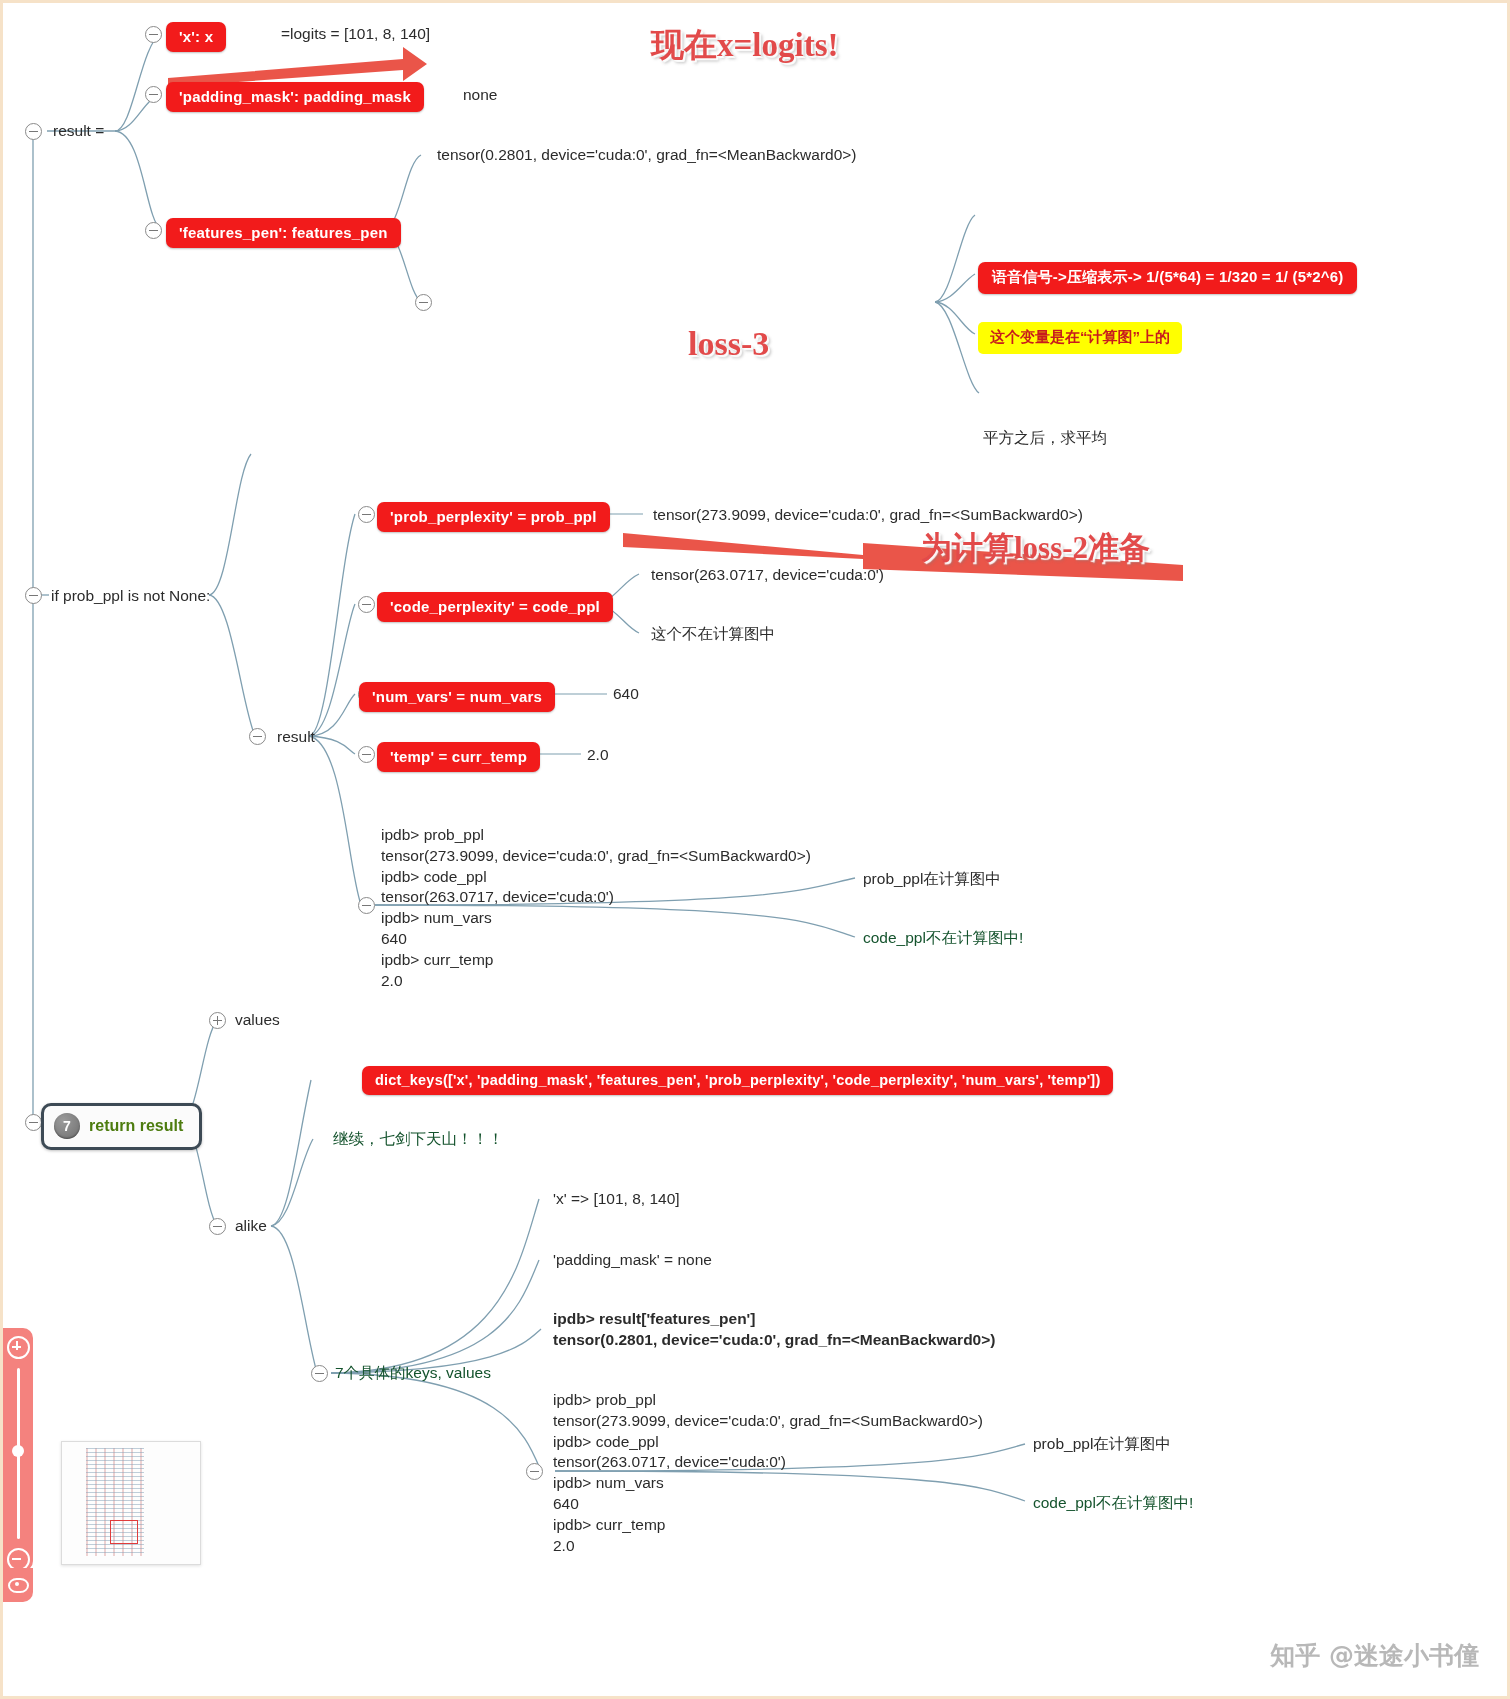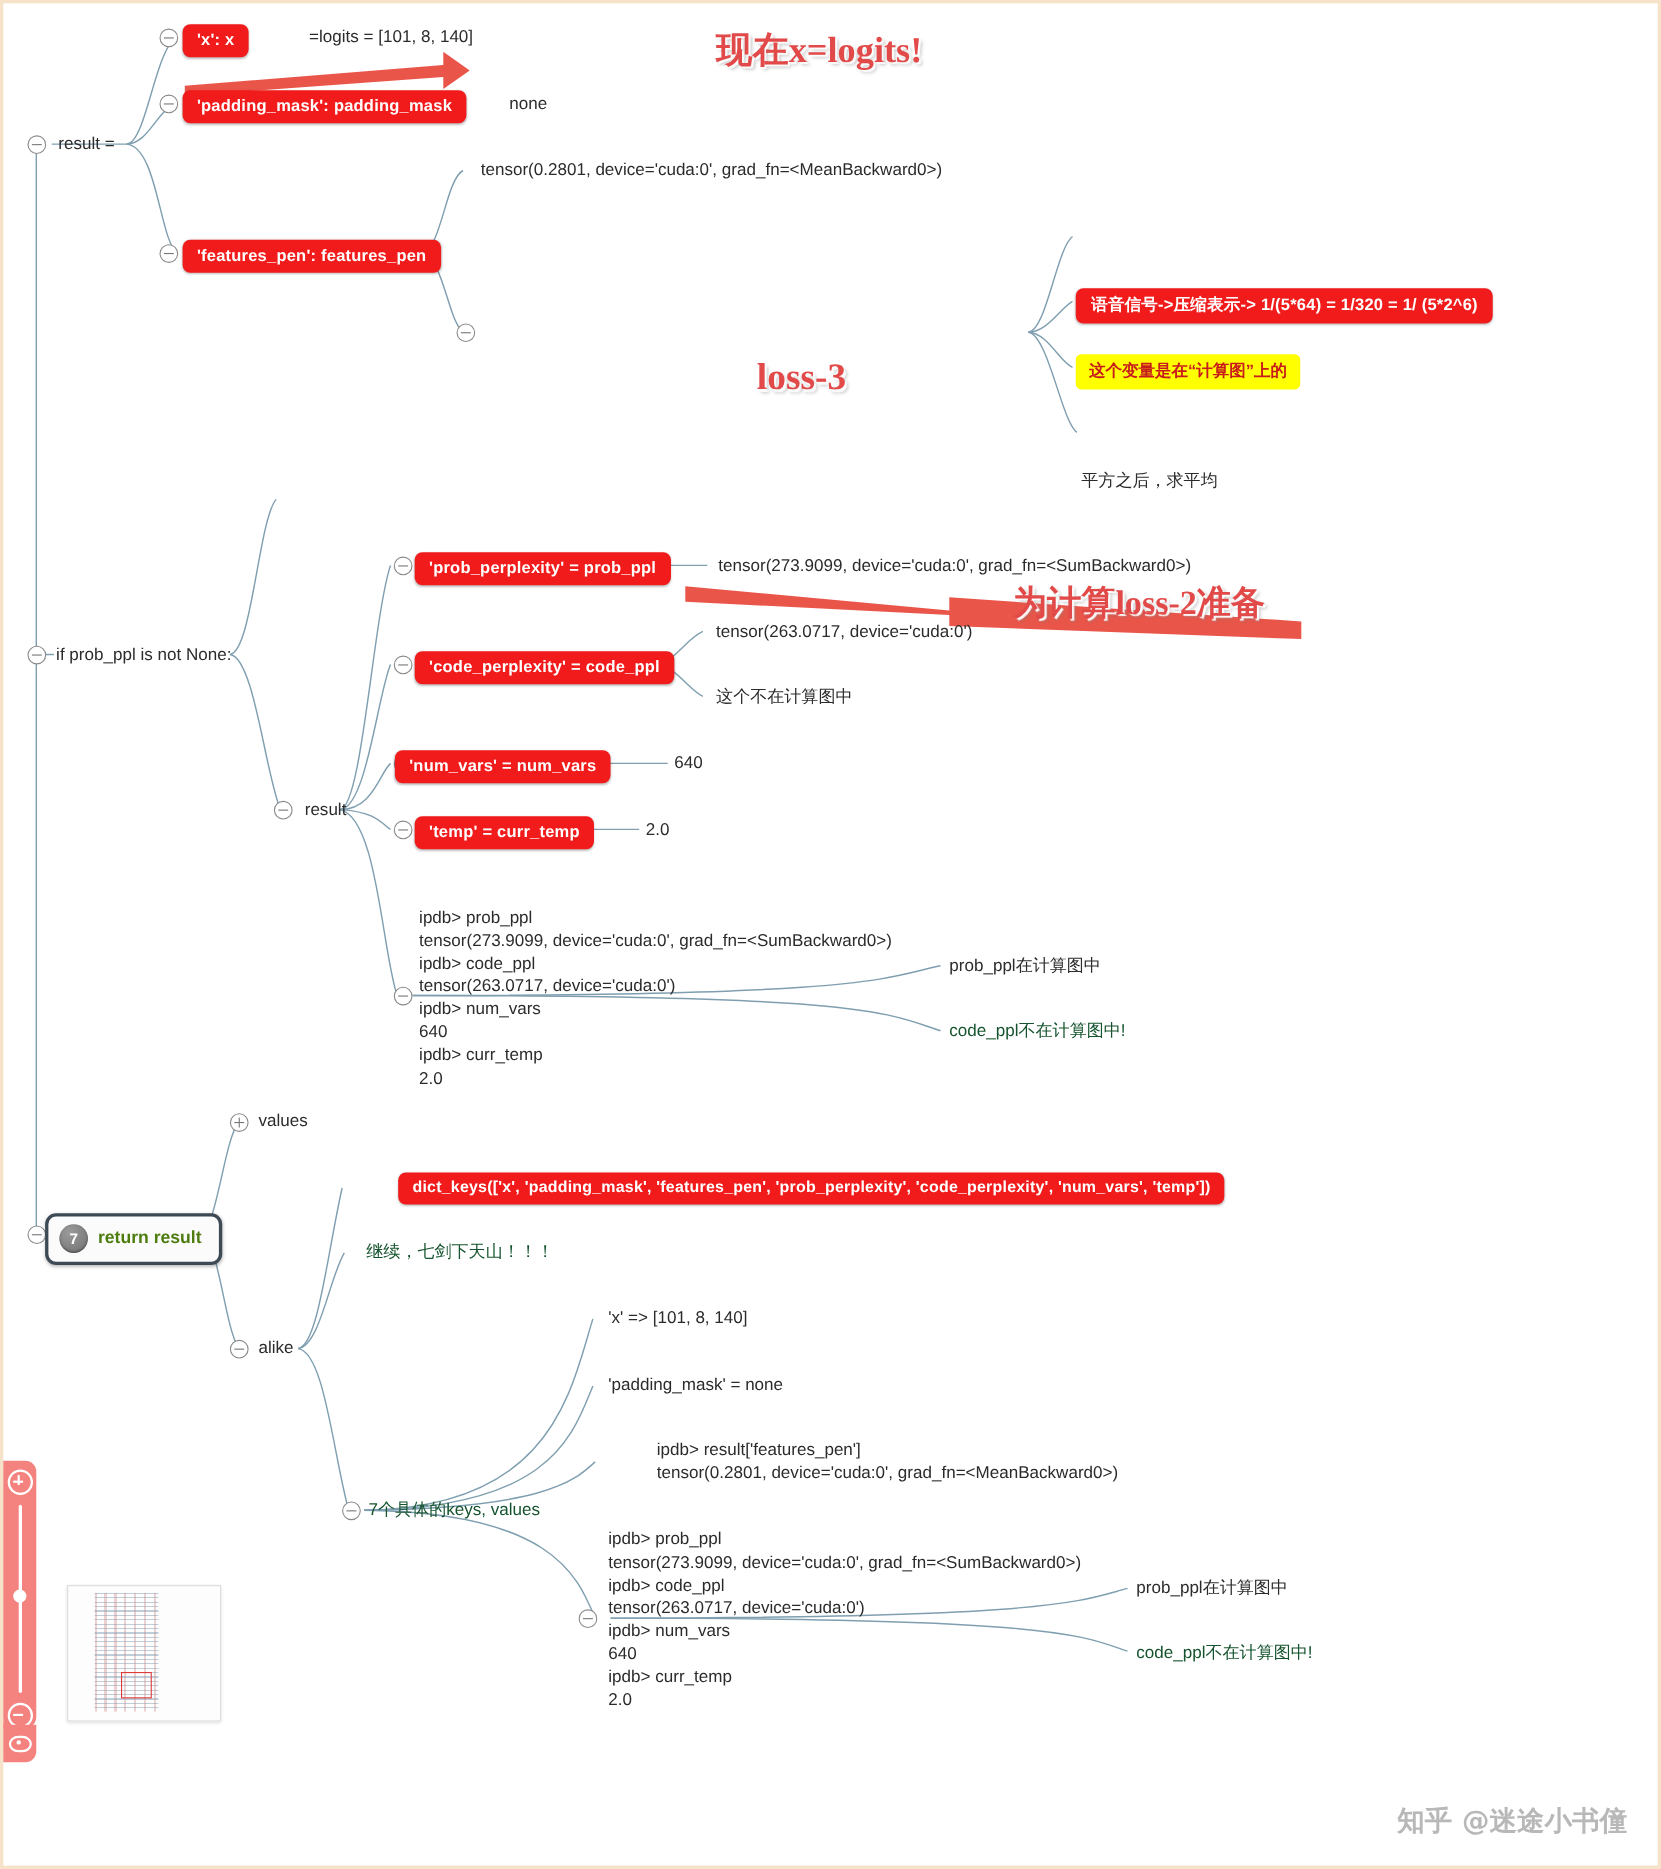--- a/index.html
+++ b/index.html
@@ -74,21 +74,21 @@
   .scriptred{
     color:#e24a4a;font-weight:bold;
     font-family:"Liberation Serif","DejaVu Serif",serif;
     text-shadow:2px 2px 1px rgba(255,255,255,.95),3px 3px 3px rgba(120,120,120,.45);
   }
 
   
   .block{
     position:absolute;color:#2b2b2b;font-size:15.5px;line-height:20.8px;white-space:pre;
   }
-  .block.bold{font-weight:normal;margin-left:44px;}
+  .block.bold{font-weight:bold;}
 
   
   #zoombar{
     position:absolute;left:0;top:1325px;width:30px;height:235px;
     background:#f4827e;border-radius:0 10px 10px 0;
     display:flex;flex-direction:column;align-items:center;padding-top:8px;
   }
   #zoombar .circ{
     width:19px;height:19px;border-radius:50%;border:2px solid #fff;
     position:relative;flex:none;

